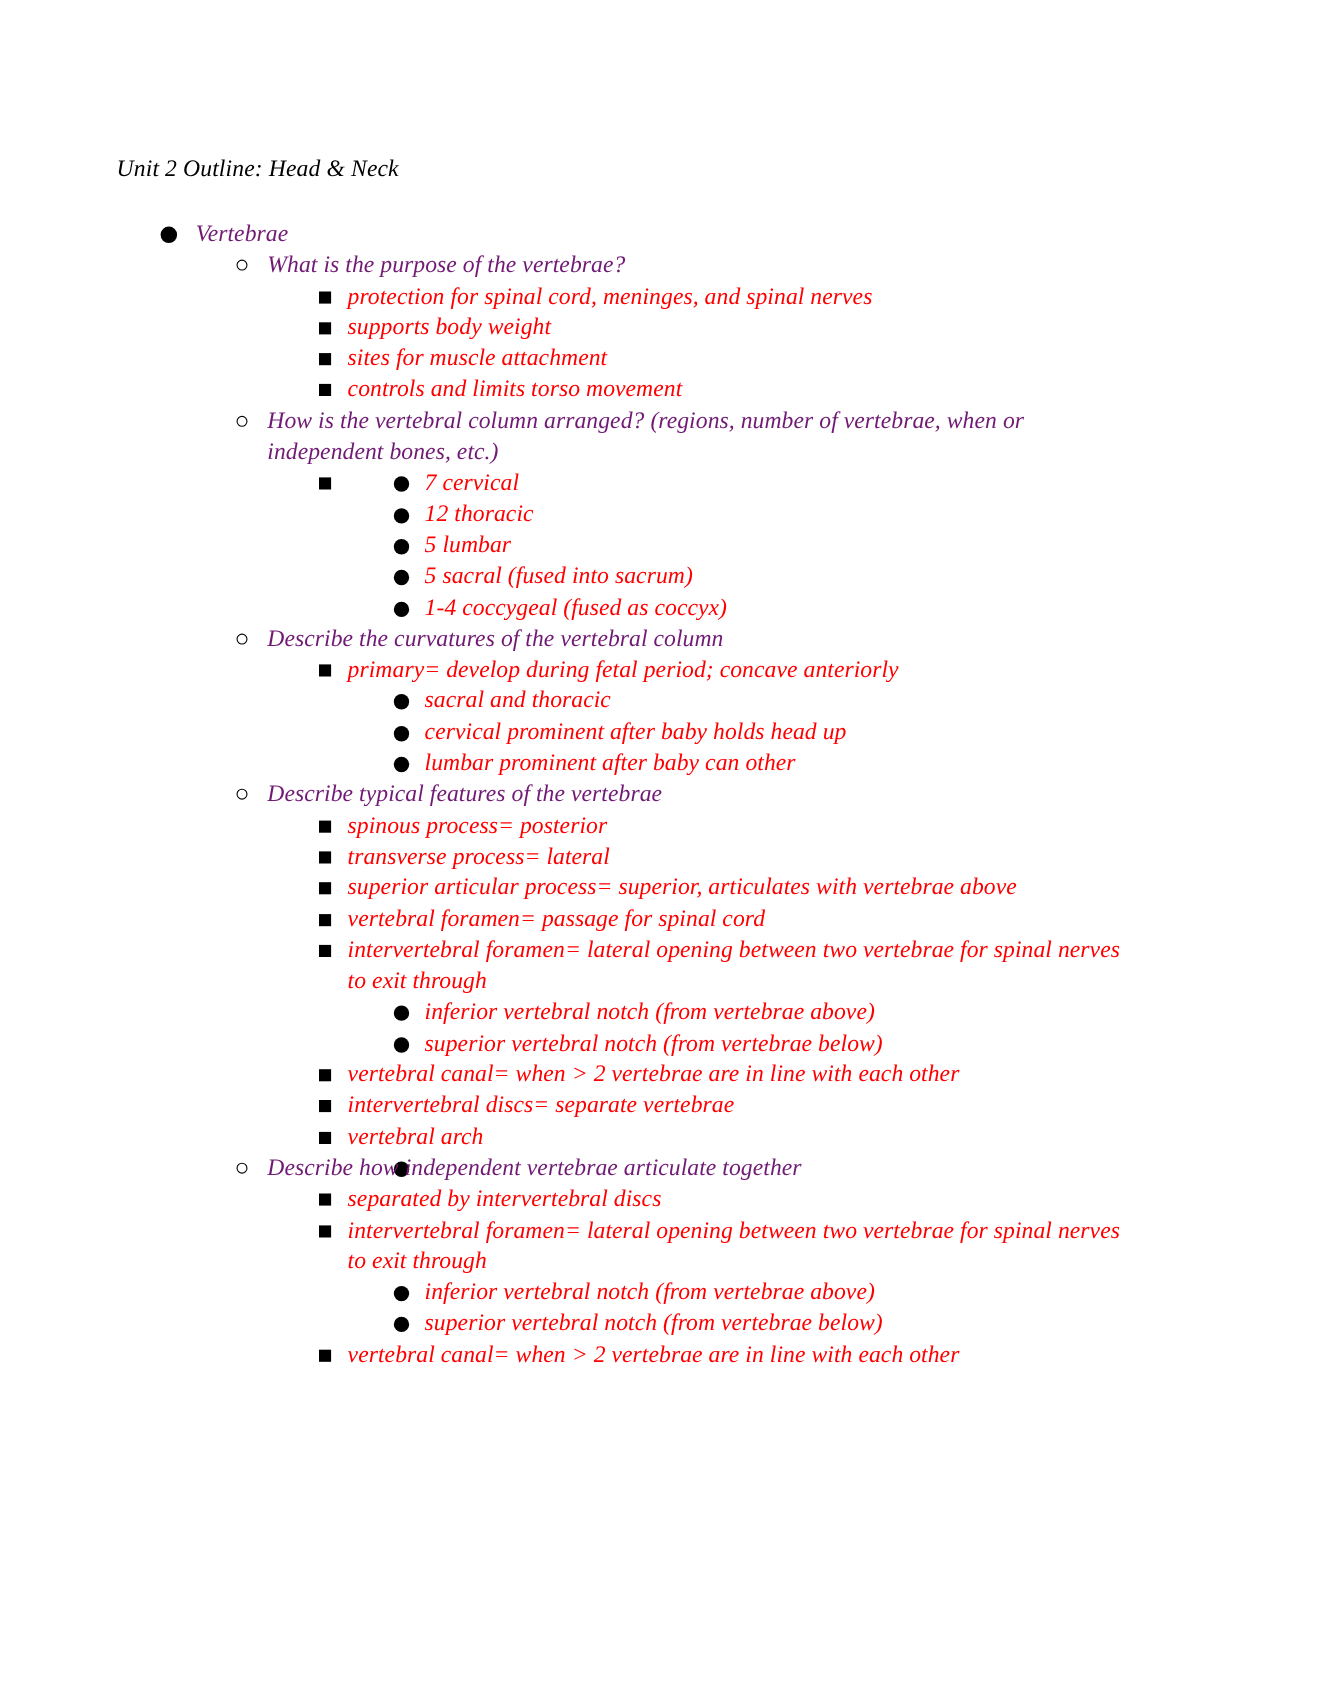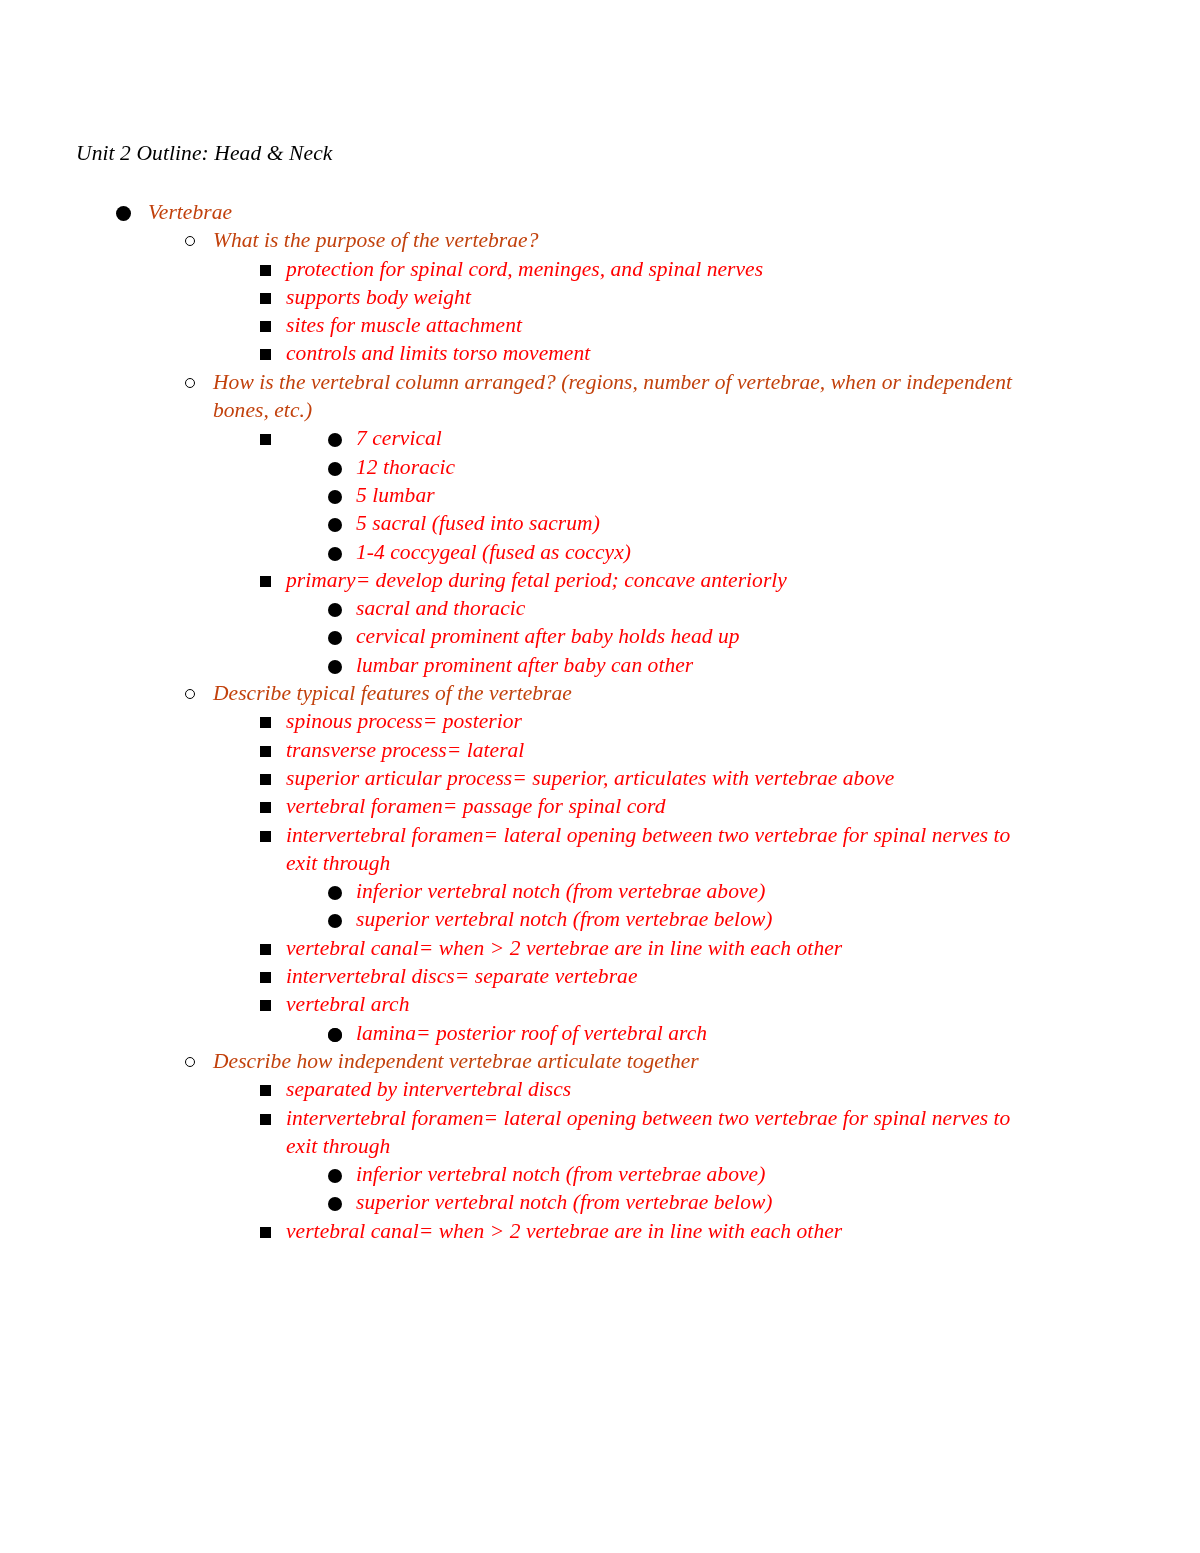--- a/index.html
+++ b/index.html
@@ -10,21 +10,21 @@
   body {
     font-family: "Liberation Serif", "DejaVu Serif", serif;
     color: #000000;
   }
   .page {
     position: relative;
     width: 1200px;
     height: 1553px;
     background: #ffffff;
     box-sizing: border-box;
-    padding: 140px 180px 0 76px;
+    padding: 140px 180px 0 106px;
     overflow: hidden;
   }
   .doc-title {
     font-style: italic;
     font-size: 21.5px;
     line-height: 26px;
     letter-spacing: 0.1px;
     margin: 0 0 32px 0;
     color: #000000;
   }
@@ -83,21 +83,21 @@
   
   .lvl4 > .marker {
     left: 252px;
     top: 9px;
     width: 14px;
     height: 14px;
     border-radius: 50%;
     background: #000000;
   }
   .txt { display: block; }
-  .black { color: #c2410c; }
+  .black { color: #701a75; }
   .red   { color: #FF0000; }
 </style>
 </head>
 <body>
 
 <div class="page">
 
   <div class="doc-title">Unit 2 Outline: Head &amp; Neck</div>
 
   <div class="outline" id="outline-root">
@@ -145,20 +145,24 @@
         <span class="txt red">5 lumbar</span>
       </div>
       <div class="row lvl4">
         <span class="marker"></span>
         <span class="txt red">5 sacral (fused into sacrum)</span>
       </div>
       <div class="row lvl4">
         <span class="marker"></span>
         <span class="txt red">1-4 coccygeal (fused as coccyx)</span>
       </div>
+      <div class="row lvl2">
+        <span class="marker"></span>
+        <span class="txt black">Describe the curvatures of the vertebral column</span>
+      </div>
       <div class="row lvl3">
         <span class="marker"></span>
         <span class="txt red">primary= develop during fetal period; concave anteriorly</span>
       </div>
       <div class="row lvl4">
         <span class="marker"></span>
         <span class="txt red">sacral and thoracic</span>
       </div>
       <div class="row lvl4">
         <span class="marker"></span>
@@ -208,24 +212,20 @@
         <span class="marker"></span>
         <span class="txt red">intervertebral discs= separate vertebrae</span>
       </div>
       <div class="row lvl3">
         <span class="marker"></span>
         <span class="txt red">vertebral arch</span>
       </div>
       <div class="row lvl4">
         <span class="marker"></span>
       </div>
-      <div class="row lvl4">
-        <span class="marker"></span>
-        <span class="txt red">lamina= posterior roof of vertebral arch</span>
-      </div>
       <div class="row lvl2">
         <span class="marker"></span>
         <span class="txt black">Describe how independent vertebrae articulate together</span>
       </div>
       <div class="row lvl3">
         <span class="marker"></span>
         <span class="txt red">separated by intervertebral discs</span>
       </div>
       <div class="row lvl3">
         <span class="marker"></span>

